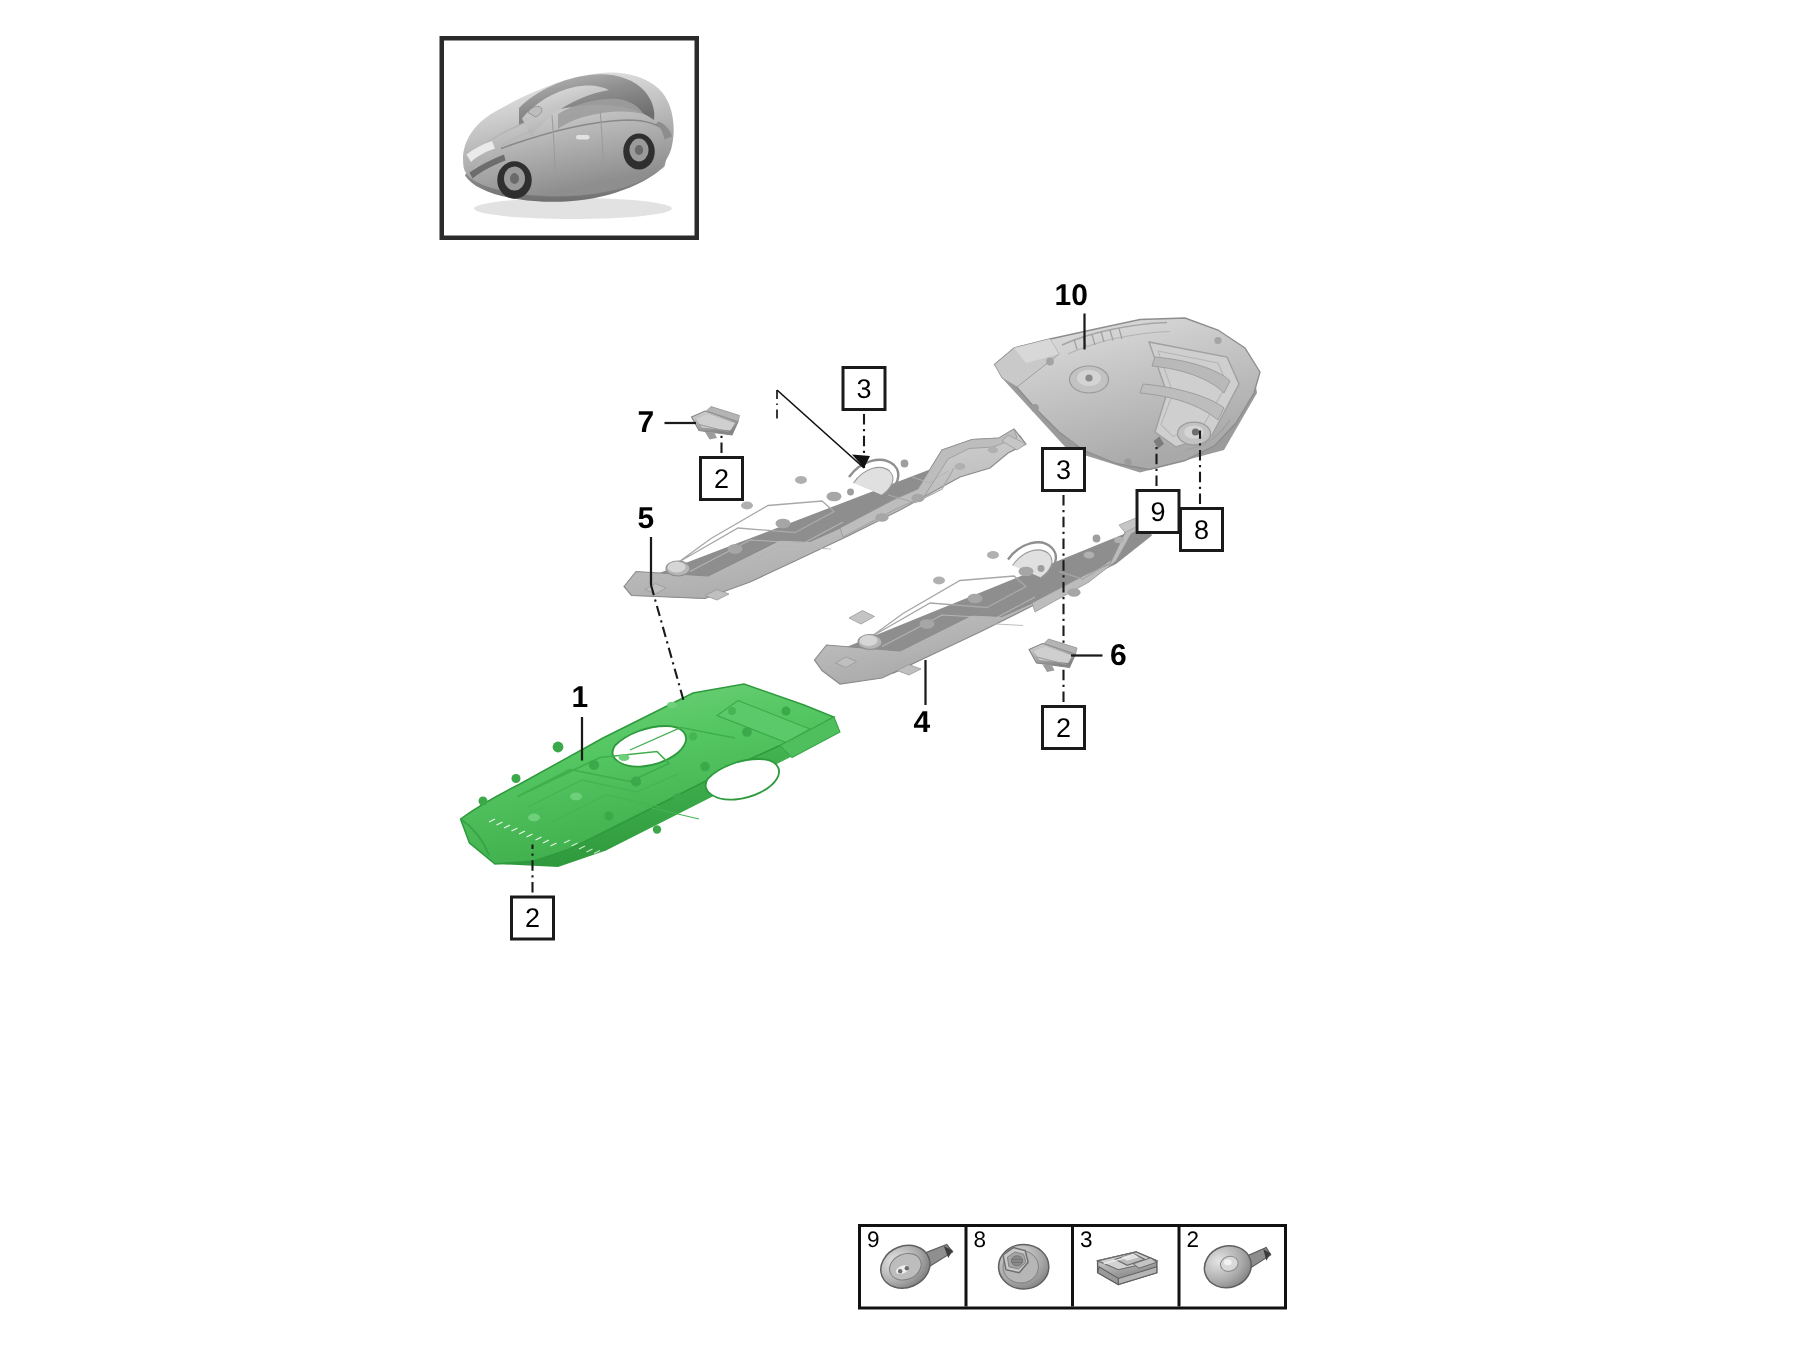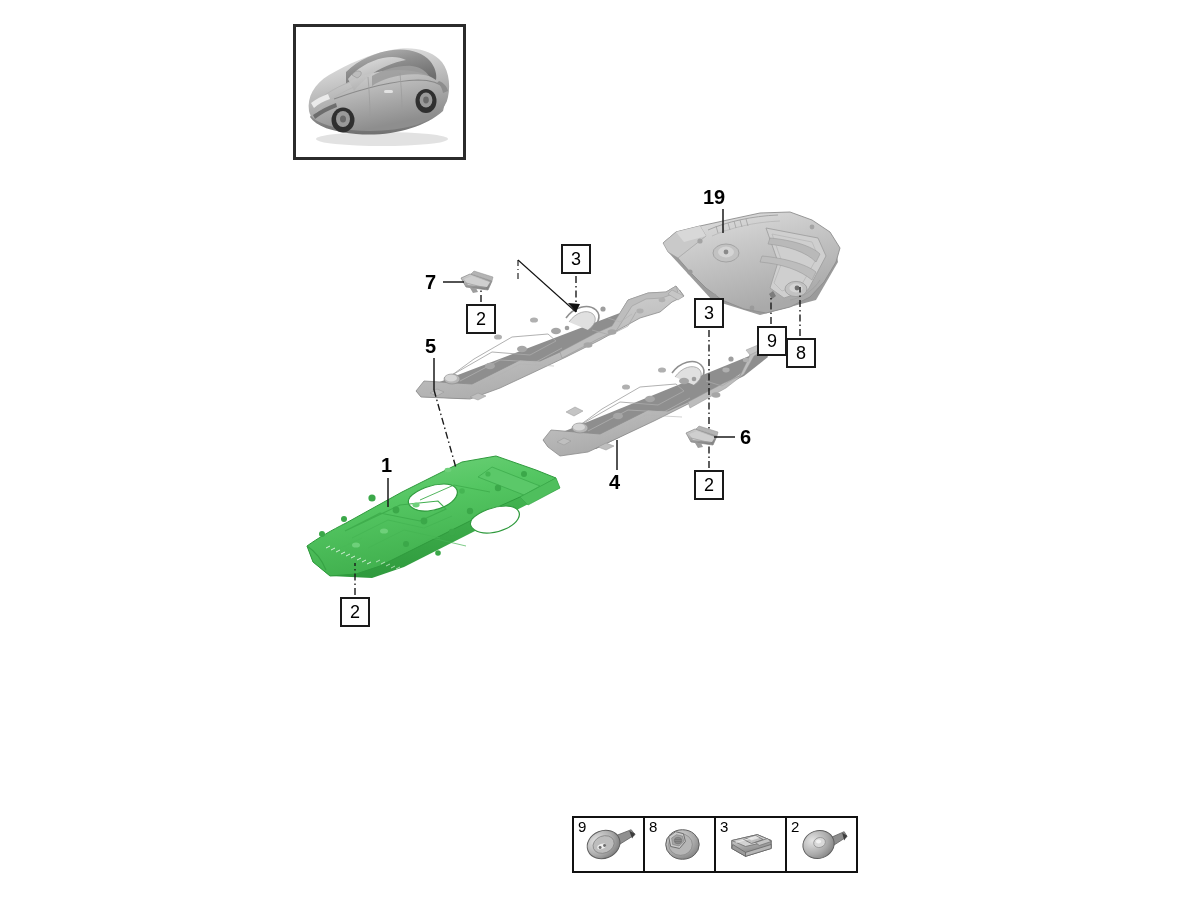--- a/index.html
+++ b/index.html
@@ -369,21 +369,21 @@
   <div class="callout-box" style="left:757px;top:326px;">9</div>
   <div class="callout-box" style="left:786px;top:338px;">8</div>
   <div class="callout-box" style="left:694px;top:470px;">2</div>
   <div class="callout-box" style="left:340px;top:597px;">2</div>
 
   <div class="part-num" style="left:381px;top:455px;">1</div>
   <div class="part-num" style="left:609px;top:472px;">4</div>
   <div class="part-num" style="left:425px;top:336px;">5</div>
   <div class="part-num" style="left:740px;top:427px;">6</div>
   <div class="part-num" style="left:425px;top:272px;">7</div>
-  <div class="part-num" style="left:703px;top:187px;">19</div>
+  <div class="part-num" style="left:703px;top:187px;">10</div>
 
   <div id="legend">
 
     <div class="legend-cell">
       <span class="legend-num">9</span>
       <svg class="legend-art" viewBox="0 0 70 52">
         <defs>
           <radialGradient id="rivG9" cx="0.35" cy="0.3" r="0.8">
             <stop offset="0" stop-color="#e6e6e6"></stop>
             <stop offset="0.6" stop-color="#ababab"></stop>

